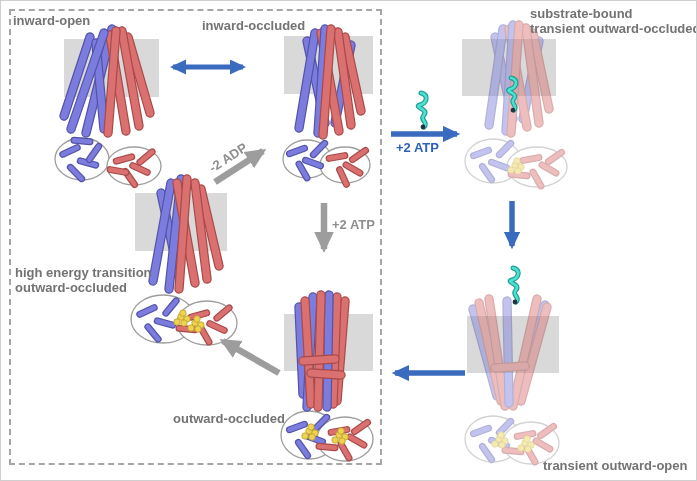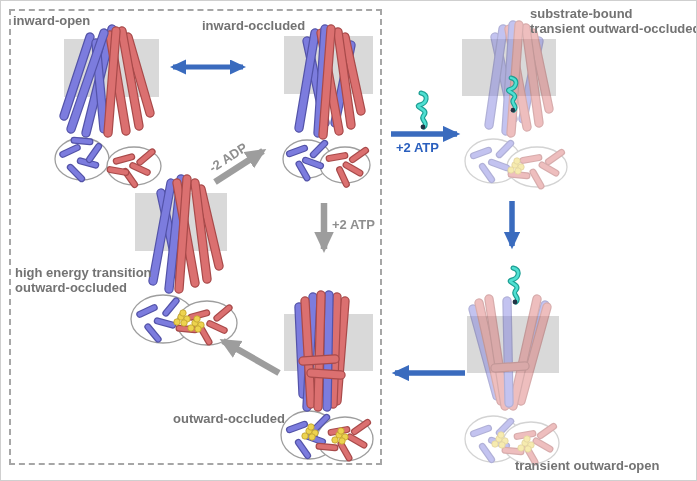--- a/index.html
+++ b/index.html
@@ -474,21 +474,21 @@
     <div>transient outward-occluded</div>
   </div>
 
   <div class="lbl" style="left:14px;top:244px;margin-top:20px;">
     <div>high energy transition</div>
     <div>outward-occluded</div>
   </div>
 
   <div class="lbl" style="left:172px;top:410px;">outward-occluded</div>
 
-  <div class="lbl" style="left:514px;top:457px;">transient outward-open</div>
+  <div class="lbl" style="left:542px;top:457px;">transient outward-open</div>
 
   <div class="lbl lbl-gray" id="lbl-adp" style="left:206px;top:149px;">-2 ADP</div>
 
   <div class="lbl lbl-gray" style="left:331px;top:216px;">+2 ATP</div>
 
   <div class="lbl lbl-blue" style="left:395px;top:139px;">+2 ATP</div>
 
 </div>
 
 </body></html>

